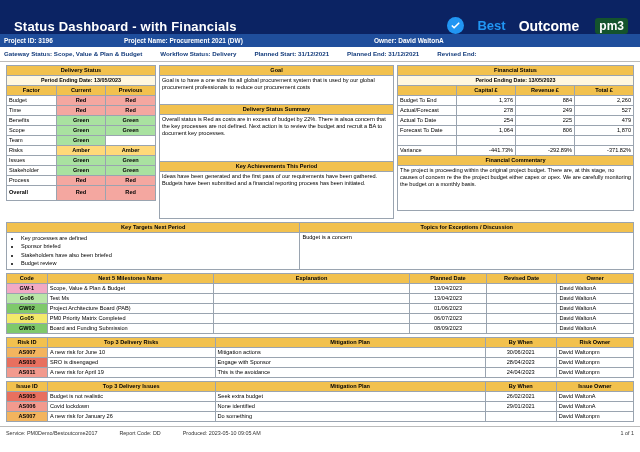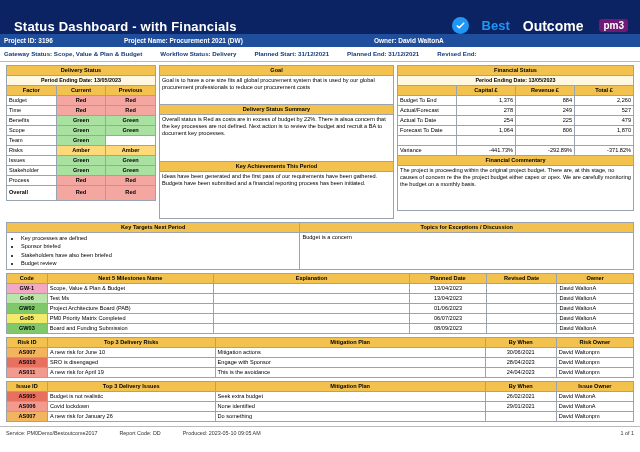--- a/index.html
+++ b/index.html
@@ -24,21 +24,21 @@
   .hdr-title{color:#fff;font-size:13px;font-weight:bold;letter-spacing:.2px;padding-left:6px;}
   .brand{display:flex;align-items:center;gap:13px;padding-right:4px;}
   .brand-check{
     width:17px;height:17px;border-radius:50%;background:#2196f3;
     display:flex;align-items:center;justify-content:center;
   }
   .brand-check svg{display:block;}
   .brand-best{color:#2196f3;font-size:13px;font-weight:bold;}
   .brand-outcome{color:#ffffff;font-size:14px;font-weight:bold;}
   .brand-pm{
-    background:#701a75;color:#fff;font-size:10px;font-weight:bold;
+    background:#14532d;color:#fff;font-size:12px;font-weight:bold;
     border-radius:3px;padding:1px 4px 1px 4px;margin-left:3px;
   }
 
   
   .bar1{
     background:#1f4e9c;color:#fff;font-weight:bold;font-size:6.5px;
     display:flex;gap:0;padding:3px 4px;margin:0 -6px;
   }
   .bar1 .c1{width:120px;}
   .bar1 .c2{width:250px;}

